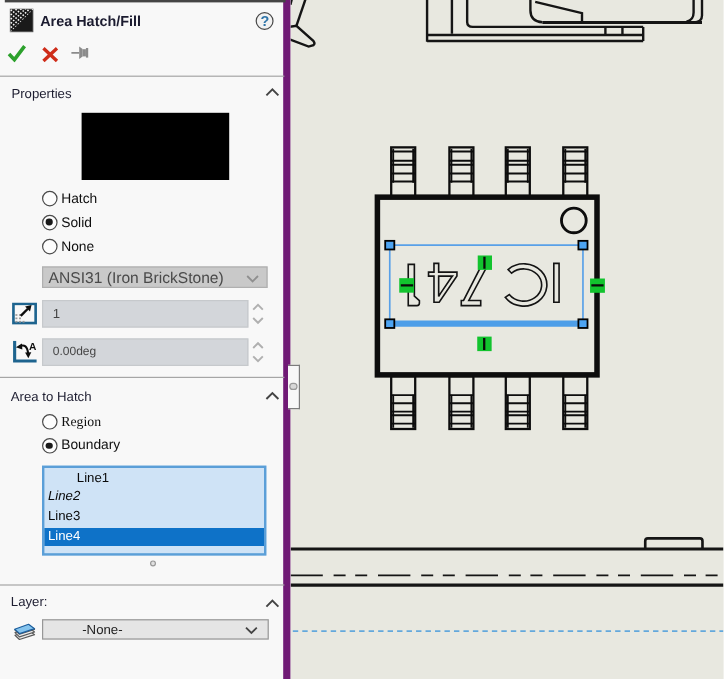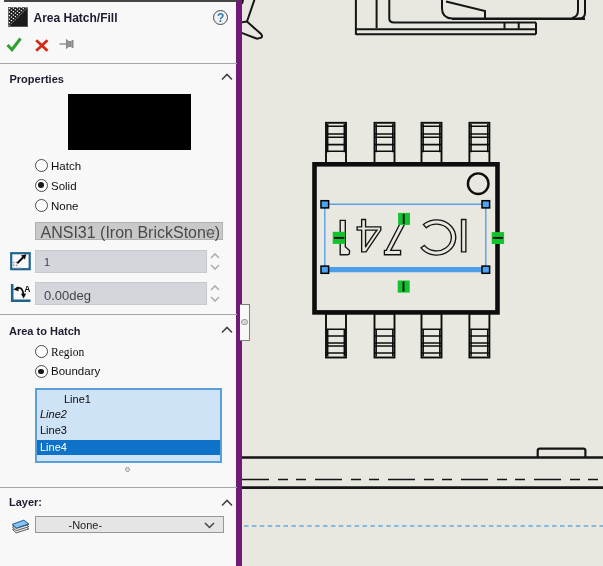--- a/index.html
+++ b/index.html
@@ -1,21 +1,21 @@
 <!DOCTYPE html>
 <html><head>
 <meta charset="utf-8">
 <style>
   html,body{margin:0;padding:0;}
   body{width:603px;height:566px;overflow:hidden;font-family:"Liberation Sans",sans-serif;}
   #stage{position:relative;width:603px;height:566px;background:#e8e8e0;}
   #panel{position:absolute;left:0;top:0;width:242px;height:566px;background:#f8f8f8;border-right:6px solid #701a75;box-sizing:border-box;}
   .abs{position:absolute;}
   .sep{position:absolute;left:0;width:237px;height:1px;background:#a6a6a6;}
-  .hdr{position:absolute;font-size:11px;font-weight:bold;color:#1d1d30;}
+  .hdr{position:absolute;font-size:11px;font-weight:normal;color:#1d1d30;}
   .lbl{position:absolute;font-size:11.5px;color:#0f0f0f;margin-left:-1px;margin-top:-0.5px;}
   .radio{position:absolute;width:11px;height:11px;border:1.4px solid #4a4a4a;border-radius:50%;background:#fdfdfd;box-sizing:content-box;}
   .radio.sel::after{content:"";position:absolute;left:2.6px;top:2.6px;width:5.8px;height:5.8px;border-radius:50%;background:#1a1a1a;}
 </style>
 </head>
 <body>
 <div id="stage">
 
   <svg class="abs" style="left:242px;top:0;" width="361" height="566" viewBox="0 0 361 566">
 
@@ -154,21 +154,21 @@
     <div class="abs" style="left:68px;top:94px;width:123px;height:56px;background:#000;"></div>
 
     <div class="radio" style="left:34.6px;top:158.6px;"></div>
     <div class="lbl" style="left:52px;top:160.6px;">Hatch</div>
     <div class="radio sel" style="left:34.6px;top:178.6px;"></div>
     <div class="lbl" style="left:52px;top:180.6px;">Solid</div>
     <div class="radio" style="left:34.6px;top:198.6px;"></div>
     <div class="lbl" style="left:52px;top:200.6px;">None</div>
 
     <div class="abs" style="left:35px;top:222px;width:188px;height:18px;background:#c9c9c9;border:1px solid #b0b0b0;box-sizing:border-box;">
-      <div class="abs" style="left:4.5px;top:0.5px;font-size:16px;color:#4a4a4a;">ANSI31 (Iron BrickStone)</div>
+      <div class="abs" style="left:4.5px;top:0.5px;font-size:13px;color:#4a4a4a;">ANSI31 (Iron BrickStone)</div>
       <svg class="abs" style="right:6px;top:6px;" width="11" height="7" viewBox="0 0 11 7">
           <path d="M1,1 L5.5,5.5 L10,1" stroke="#8f8f8f" stroke-width="1.5" fill="none"></path>
         </svg>
     </div>
 
     <svg class="abs" style="left:10px;top:252px;" width="21" height="19" viewBox="0 0 21 19">
       <rect x="1.2" y="1.2" width="18.5" height="16" fill="none" stroke="#1e648f" stroke-width="2.2"></rect>
       <g fill="#9a9a9a">
         <rect x="2.8" y="9.8" width="1.7" height="1.4"></rect>
           <rect x="5.8" y="9.8" width="1.7" height="1.4"></rect>
@@ -190,21 +190,21 @@
     </svg>
 
     <svg class="abs" style="left:10px;top:284px;" width="22" height="19" viewBox="0 0 22 19">
       <path d="M2.2,0 V16.8 H20.5" stroke="#1e648f" stroke-width="2.6" fill="none"></path>
       <path d="M6.2,4.6 Q12.5,1.8 13.4,10.5" stroke="#0d0d0d" stroke-width="1.7" fill="none"></path>
       <polygon points="3.2,5.4 8.3,2.3 8.6,7.2" fill="#0d0d0d"></polygon>
       <polygon points="13.6,14.6 10.9,9.7 16.1,9.5" fill="#0d0d0d"></polygon>
       <text x="14.2" y="8" font-size="8.5" font-weight="bold" fill="#0d0d0d" font-family="Liberation Sans, sans-serif">A</text>
     </svg>
     <div class="abs" style="left:35px;top:281.5px;width:172px;height:23px;background:#d3d6da;border:1px solid #c6c9cc;box-sizing:border-box;">
-      <div class="abs" style="left:8px;top:5.5px;font-size:13px;color:#444;">0.00deg</div>
+      <div class="abs" style="left:8px;top:5.5px;font-size:10px;color:#444;">0.00deg</div>
     </div>
     <svg class="abs" style="left:209px;top:284px;" width="12" height="19" viewBox="0 0 12 19">
       <path d="M2,6 L6,2 L10,6" stroke="#b0b0b0" stroke-width="1.6" fill="none"></path>
       <path d="M2,13 L6,17 L10,13" stroke="#b0b0b0" stroke-width="1.6" fill="none"></path>
     </svg>
 
     <div class="sep" style="top:314px;"></div>
 
     <div class="hdr" style="left:9px;top:325px;">Area to Hatch</div>
     <svg class="abs" style="left:221px;top:326px;" width="12" height="8" viewBox="0 0 12 8">

